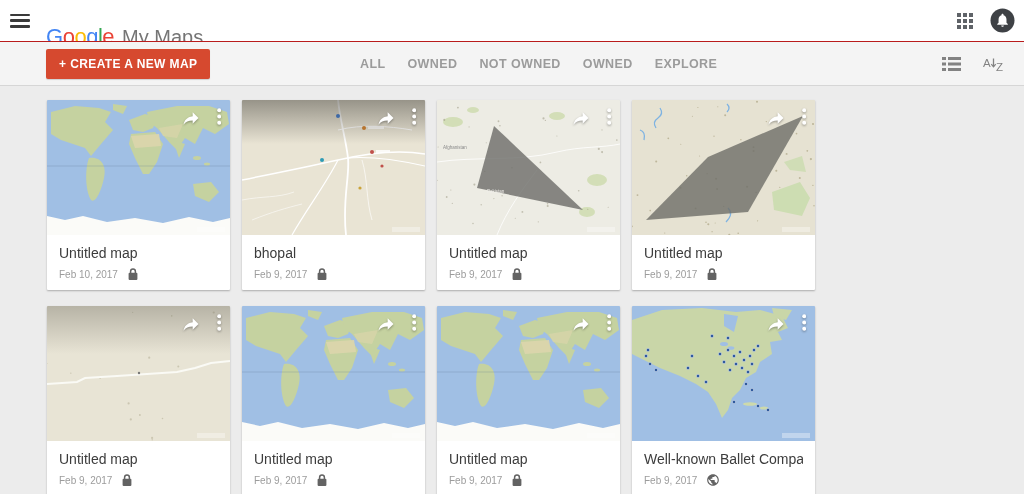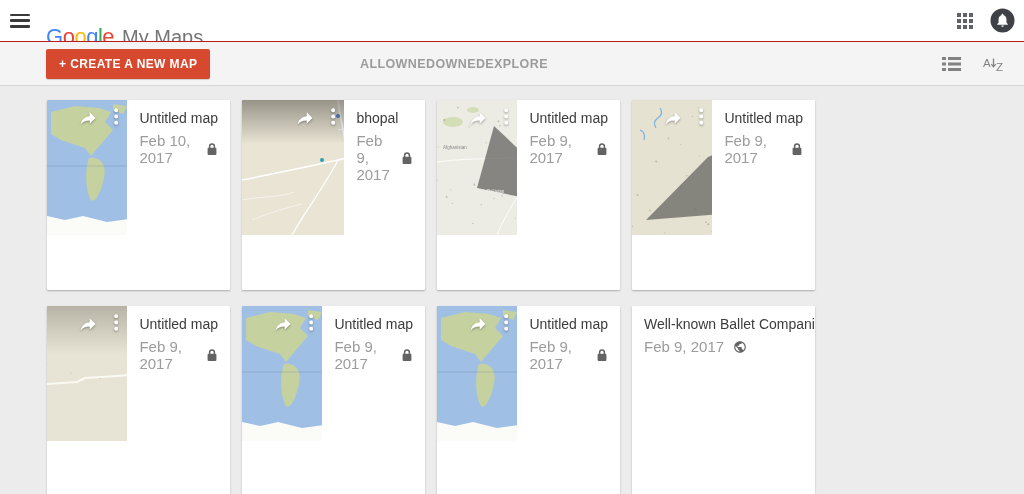--- a/index.html
+++ b/index.html
@@ -26,53 +26,53 @@
     border-top:1px solid #b91c1c;border-bottom:1px solid #d6d6d6;
     display:flex;align-items:center;box-sizing:content-box;
   }
   .create-btn{
     margin-left:46px;background:var(--red,#d6492f);color:#fff;border:none;
     font-family:"Liberation Sans",sans-serif;
     font-size:12px;font-weight:bold;letter-spacing:.4px;
     padding:8px 13px;border-radius:2px;cursor:pointer;
     box-shadow:0 1px 1px rgba(0,0,0,.15);
   }
-  .tabs{position:absolute;left:360px;top:0;bottom:0;display:flex;align-items:stretch;}
+  .tabs{position:absolute;left:360px;top:0;bottom:0;display:flex;align-items:stretch;gap:22px;}
   .tab{
     display:flex;align-items:center;font-size:12.5px;letter-spacing:.4px;
     color:#9b9b9b;cursor:pointer;position:relative;font-weight:bold;
   }
   .tab.active{color:var(--tabred,#c2473c);}
   .tab.active::after{
     content:"";position:absolute;left:-7px;right:-7px;bottom:-1px;height:3px;
     background:var(--tabred,#c2473c);
   }
   .toolbar-right{position:absolute;right:18px;top:0;bottom:0;display:flex;align-items:center;gap:22px;}
   .tool-icon{cursor:pointer;display:flex;opacity:.85;}
   
   .grid{
     padding:14px 0 0 47px;display:flex;flex-wrap:wrap;
     column-gap:12px;row-gap:16px;width:977px;box-sizing:border-box;
   }
   .card{
     width:183px;height:190px;background:#fff;border-radius:1px;
     box-shadow:0 1px 2px rgba(0,0,0,.28);cursor:pointer;
-    display:flex;overflow:hidden;
+    display:flex;flex-direction:column;overflow:hidden;
   }
   .thumb{height:135px;position:relative;overflow:hidden;background:#ddd;}
   .thumb svg.map{display:block;width:183px;height:135px;}
   .actions{position:absolute;top:8px;right:9px;display:flex;gap:15px;align-items:flex-start;}
   .actions span{display:flex;filter:drop-shadow(0 1px 1px rgba(0,0,0,.35));}
   .info{padding:8px 12px 0 12px;}
   .title{
     font-size:14px;color:#3c3c3c;margin:2px 0 6px 0;
     white-space:nowrap;overflow:hidden;text-overflow:clip;
   }
   .meta{display:flex;align-items:center;gap:9px;}
-  .date{font-size:15px;color:#9c9c9c;}
+  .date{font-size:10px;color:#9c9c9c;}
   .vis{display:flex;}
 </style>
 </head>
 <body>
 
 <div class="app-header">
   <div class="hamburger">
       <span></span>
       <span></span>
       <span></span>
@@ -106,20 +106,21 @@
         </svg>
     </span>
   </div>
 </div>
 
 <div class="toolbar">
   <button class="create-btn">+ CREATE A NEW MAP</button>
   <div class="tabs">
     <span class="tab">ALL</span>
     <span class="tab">OWNED</span>
+    <span class="tab">NOT OWNED</span>
     <span class="tab">OWNED</span>
     <span class="tab">EXPLORE</span>
   </div>
   <div class="toolbar-right">
     <span class="tool-icon">
       <svg width="19" height="14" viewBox="0 0 19 14">
           <g fill="#6f6f6f">
         <rect y="0" width="4" height="3"></rect>
             <rect x="6" y="0" width="13" height="3"></rect>
         <rect y="5.5" width="4" height="3"></rect>

